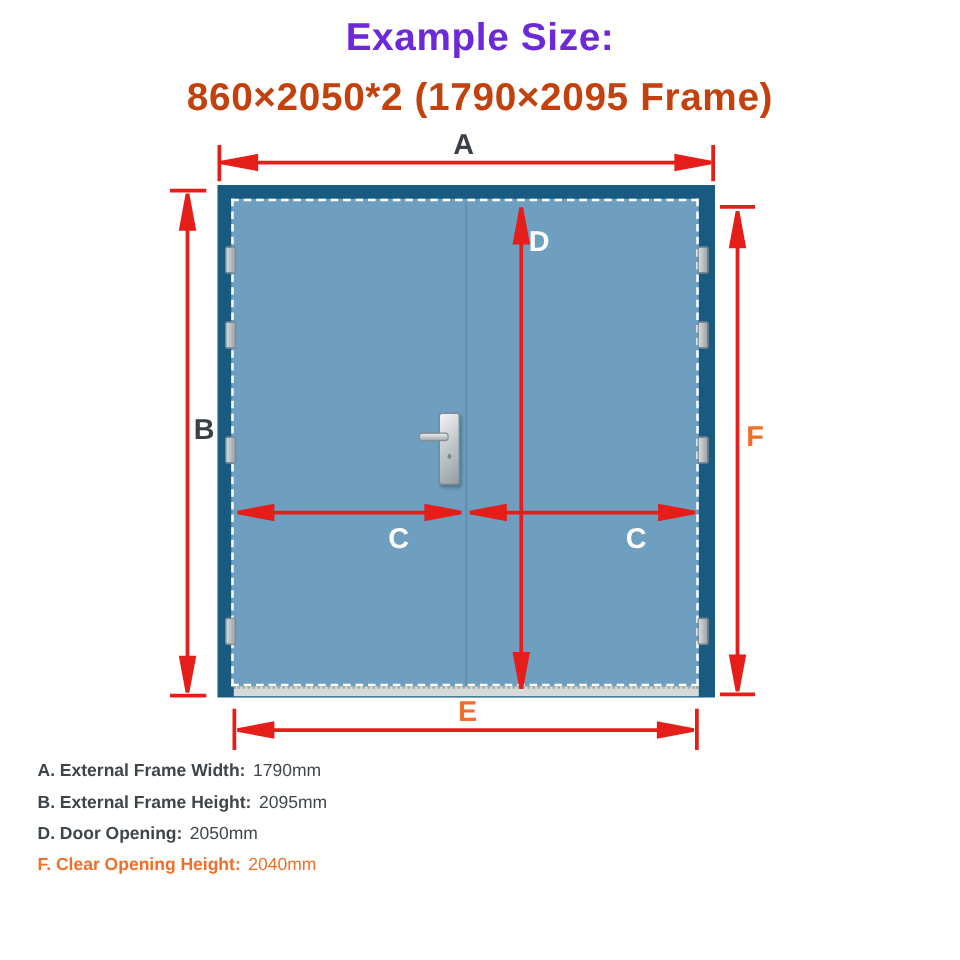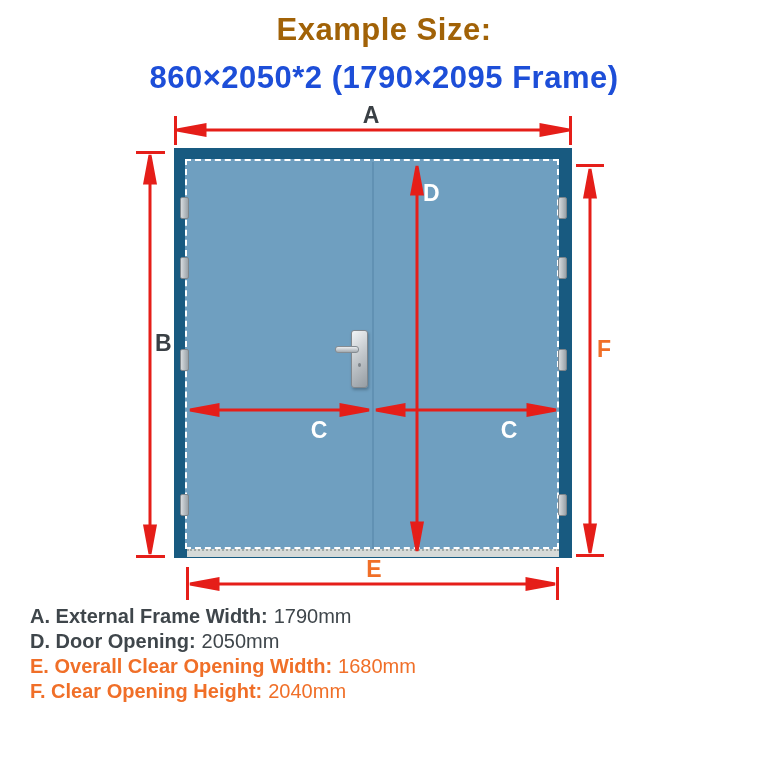--- a/index.html
+++ b/index.html
@@ -3,25 +3,25 @@
 <meta charset="utf-8">
 <style>
   html,body{margin:0;padding:0;background:#ffffff;}
   .stage{
     position:relative;width:768px;height:768px;background:#ffffff;
     font-family:"Liberation Sans", sans-serif;overflow:hidden;
   }
   
   .title-line1{
     position:absolute;left:0;top:12px;width:100%;text-align:center;
-    font-size:31px;font-weight:bold;color:#a16207;letter-spacing:0.5px;
+    font-size:31px;font-weight:bold;color:#6d28d9;letter-spacing:0.5px;
   }
   .title-line2{
     position:absolute;left:0;top:60px;width:100%;text-align:center;
-    font-size:31px;font-weight:bold;color:#1d4ed8;letter-spacing:0.5px;
+    font-size:31px;font-weight:bold;color:#c2410c;letter-spacing:0.5px;
   }
   
   .frame{
     position:absolute;left:174px;top:148px;width:398px;height:410px;
     background:#185a80;
   }
   .door-area{
     position:absolute;left:185px;top:159px;width:374px;height:390px;
     background:#6f9fc0;border:2px dashed #ffffff;box-sizing:border-box;
   }
@@ -62,21 +62,21 @@
   .center{transform:translateX(-50%);}
   .label-a{left:371px;top:104px;}
   .label-b{left:155px;top:332px;}
   .label-c-left{left:319px;top:419px;}
   .label-c-right{left:509px;top:419px;}
   .label-d{left:423px;top:182px;}
   .label-e{left:374px;top:558px;}
   .label-f{left:597px;top:338px;}
   
   .legend{position:absolute;left:30px;top:604px;}
-  .legend-row{font-size:20px;line-height:25px;color:#3f464b;white-space:nowrap;}
+  .legend-row{font-size:14px;line-height:25px;color:#3f464b;white-space:nowrap;}
   .legend-label{font-weight:bold;}
   .legend-value{margin-left:6px;}
   .legend-row.highlight .legend-label,
   .legend-row.highlight .legend-value{color:#f06f28;}
 </style>
 </head>
 <body>
 
 <div class="stage">
 
@@ -153,23 +153,23 @@
   <div class="dim-label lab-white center label-c-right">C</div>
   <div class="dim-label lab-white label-d">D</div>
   <div class="dim-label lab-orange center label-e">E</div>
   <div class="dim-label lab-orange label-f">F</div>
 
   <div class="legend">
     <div class="legend-row">
       <span class="legend-label">A. External Frame Width:</span><span class="legend-value">1790mm</span>
     </div>
     <div class="legend-row">
+      <span class="legend-label">B. External Frame Height:</span><span class="legend-value">2095mm</span>
+    </div>
+    <div class="legend-row">
       <span class="legend-label">D. Door Opening:</span><span class="legend-value">2050mm</span>
-    </div>
-    <div class="legend-row highlight">
-      <span class="legend-label">E. Overall Clear Opening Width:</span><span class="legend-value">1680mm</span>
     </div>
     <div class="legend-row highlight">
       <span class="legend-label">F. Clear Opening Height:</span><span class="legend-value">2040mm</span>
     </div>
   </div>
 
 </div>
 
 </body></html>

